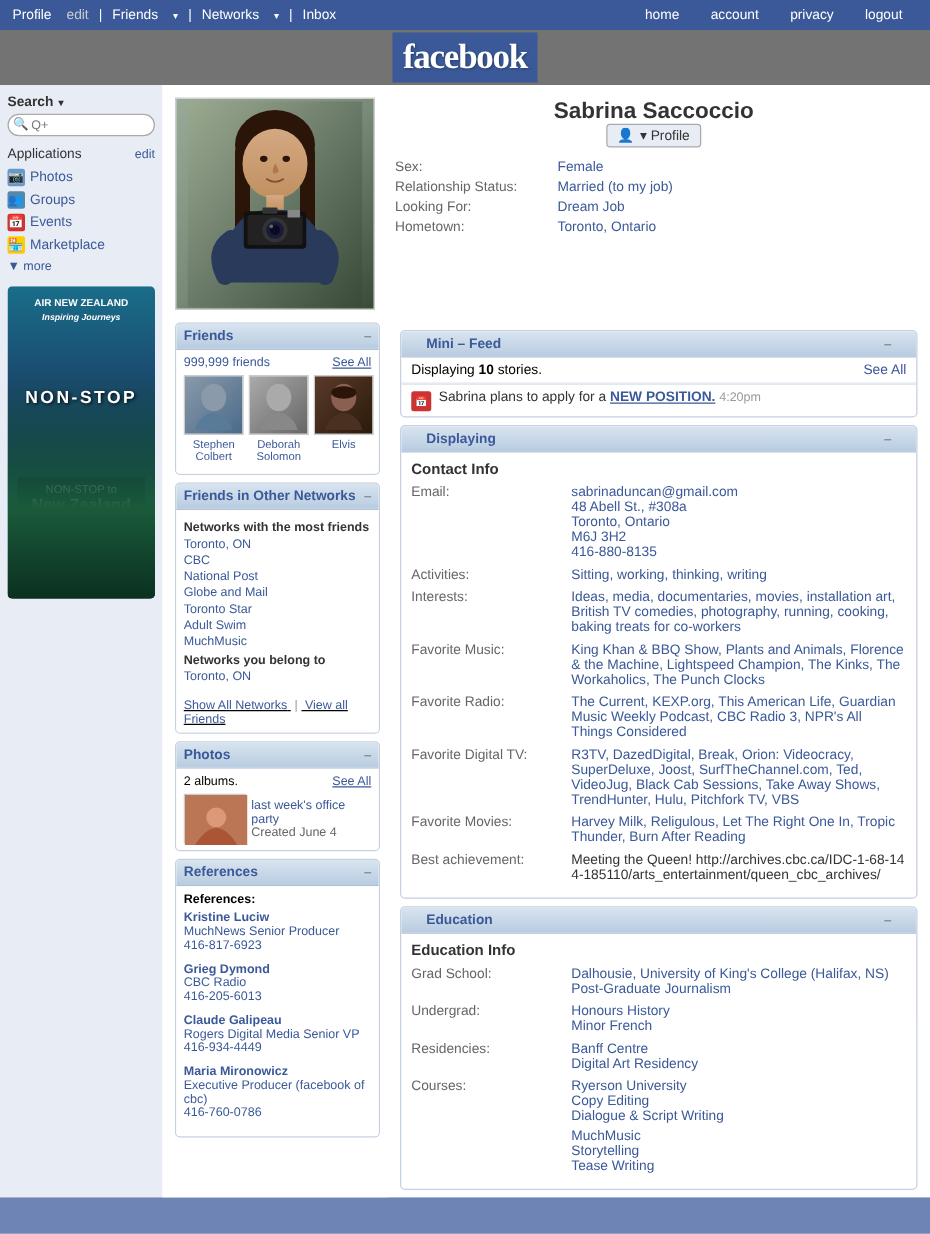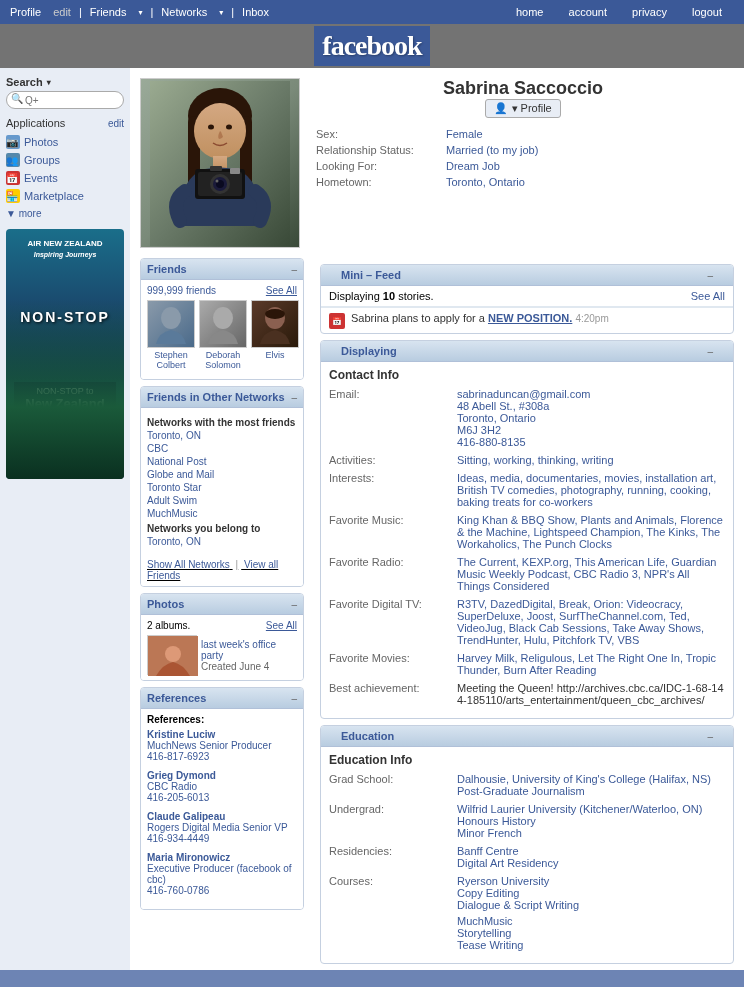--- a/index.html
+++ b/index.html
@@ -785,21 +785,20 @@
               <div class="info-row-label">Grad School:</div>
               <div class="info-row-value">
                 <div>Dalhousie, University of King's College (Halifax, NS)</div>
                 <div>Post-Graduate Journalism</div>
               </div>
             </div>
 
             <div class="info-row">
               <div class="info-row-label">Undergrad:</div>
               <div class="info-row-value">
-                <div>Wilfrid Laurier University (Kitchener/Waterloo, ON)</div>
                 <div>Honours History</div>
                 <div>Minor French</div>
               </div>
             </div>
 
             <div class="info-row">
               <div class="info-row-label">Residencies:</div>
               <div class="info-row-value">
                 <div>Banff Centre</div>
                 <div>Digital Art Residency</div>

